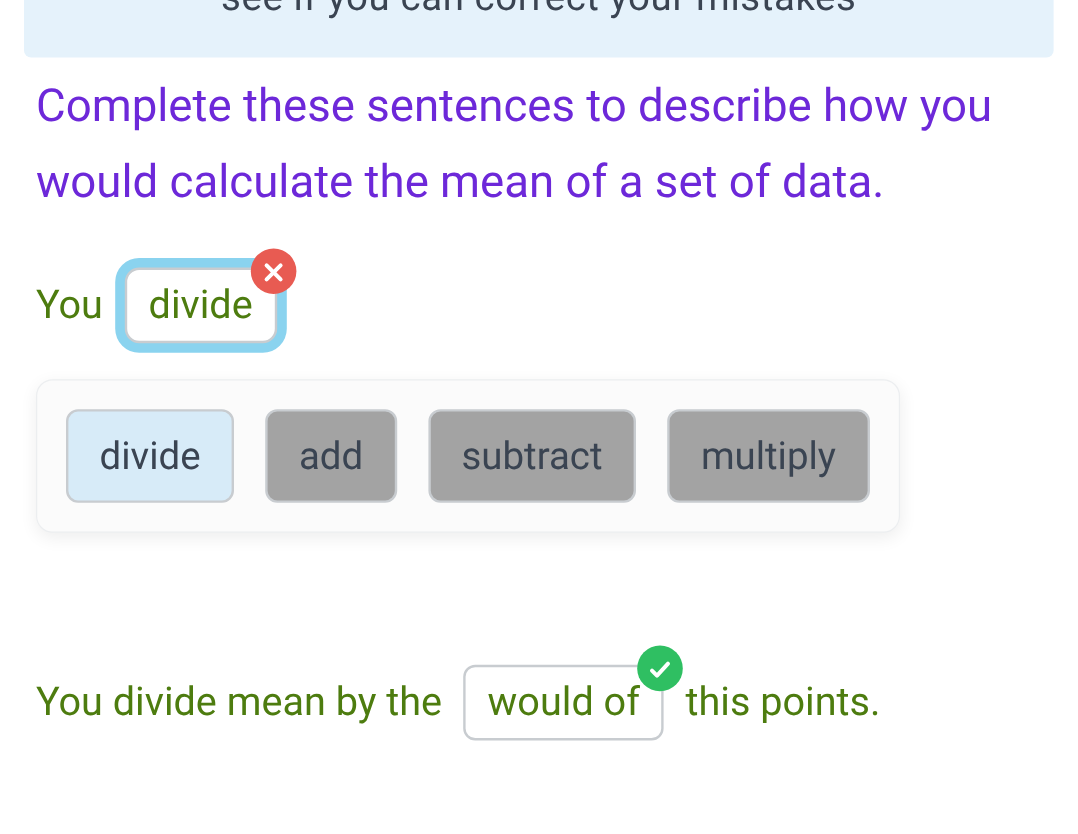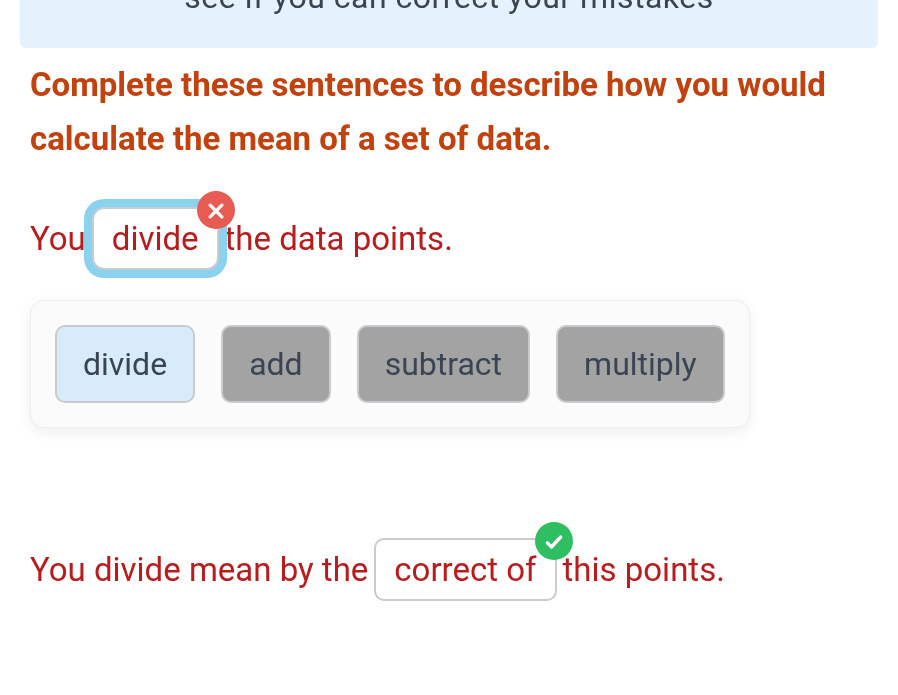--- a/index.html
+++ b/index.html
@@ -25,33 +25,32 @@
     .banner-text {
       font-size: 32px;
       color: #3a4452;
       transform: translateY(-22px);
       letter-spacing: 0.5px;
     }
     .content {
       padding: 10px 30px 0 30px;
     }
     .instruction {
-      font-size: 33px;
-      color: #c2410c;
+      font-size: 38px;
+      color: #6d28d9;
       line-height: 1.65;
       margin-bottom: 40px;
-      font-weight: bold;
     }
     .sentence-row {
       display: flex;
       align-items: center;
       flex-wrap: wrap;
       font-size: 33px;
-      color: #b91c1c;
-      gap: 6px;
+      color: #4d7c0f;
+      gap: 18px;
       margin-bottom: 30px;
     }
     .drop-slot {
       display: inline-flex;
       align-items: center;
       justify-content: center;
       border: 2px solid #c8ccd0;
       border-radius: 10px;
       padding: 10px 18px;
       min-width: 110px;
@@ -122,35 +121,34 @@
       <span>divide</span>
       <span class="badge wrong">
         <span>
           <svg viewBox="0 0 24 24" fill="none" stroke="#fff" stroke-width="4" stroke-linecap="round">
             <line x1="5" y1="5" x2="19" y2="19"></line>
             <line x1="19" y1="5" x2="5" y2="19"></line>
           </svg>
         </span>
       </span>
     </span>
-    <span>the data points.</span>
   </div>
 
   <div class="options-tray">
     <div class="option-chip used">divide</div>
     <div class="option-chip">add</div>
     <div class="option-chip">subtract</div>
     <div class="option-chip">multiply</div>
   </div>
 
   <div class="sentence2-wrap">
     <div class="sentence-row">
       <span>You divide mean by the</span>
       <span class="drop-slot">
-        <span>correct of</span>
+        <span>would of</span>
         <span class="badge correct">
           <span>
             <svg viewBox="0 0 24 24" fill="none" stroke="#fff" stroke-width="4" stroke-linecap="round" stroke-linejoin="round">
               <polyline points="4,13 9,18 20,6"></polyline>
             </svg>
           </span>
         </span>
       </span>
       <span>this points.</span>
     </div>

